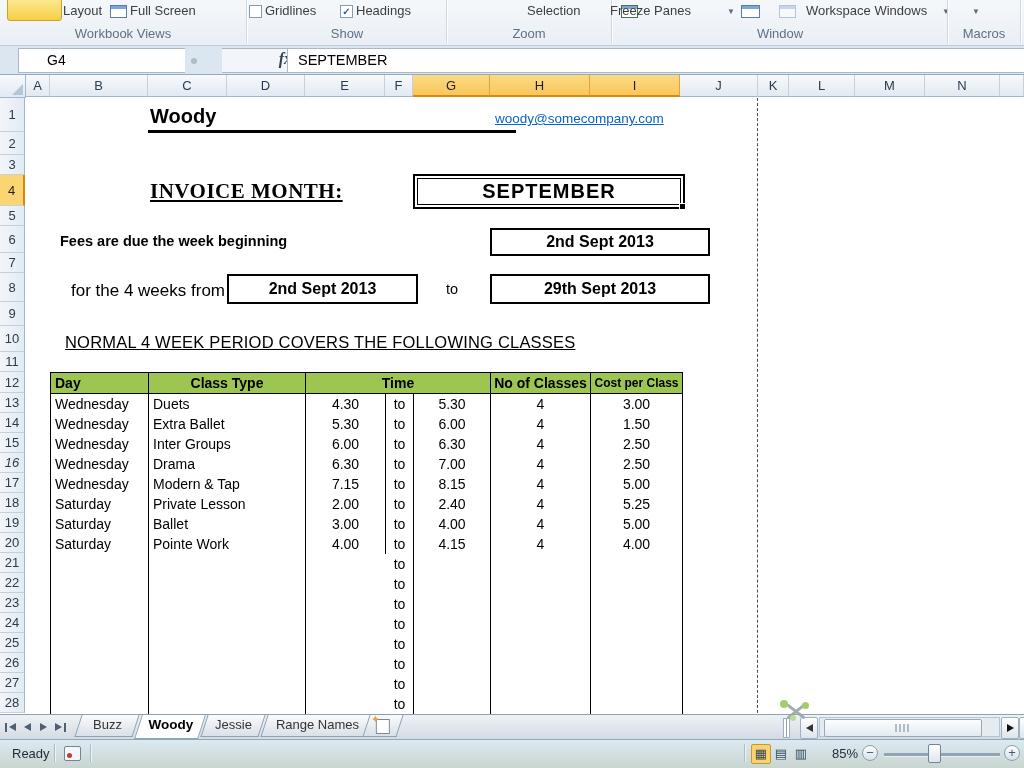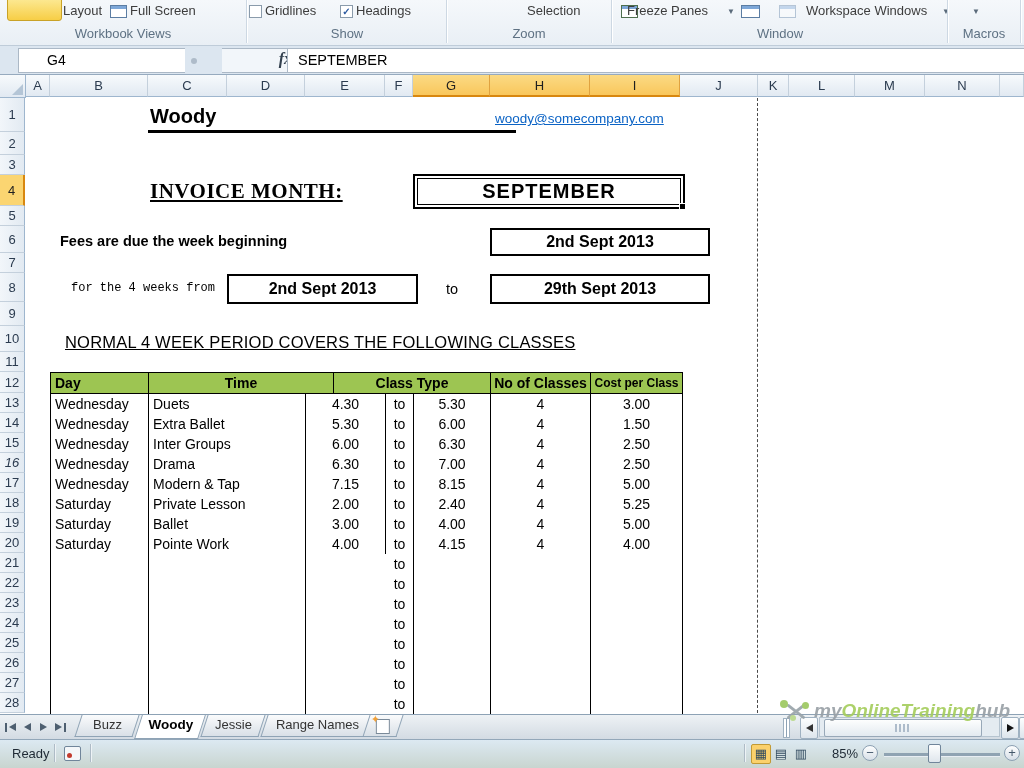--- a/index.html
+++ b/index.html
@@ -53,21 +53,21 @@
   #sheet-title{left:124px;top:7px;font-size:20px;font-weight:bold;}
   #title-rule{left:122px;top:32px;width:368px;height:3px;background:#000;}
   #email{left:469px;top:13px;font-size:13.5px;color:#0b63c5;text-decoration:underline;}
   #inv-label{left:124px;top:81px;font-family:"Liberation Serif",serif;font-size:21px;font-weight:bold;text-decoration:underline;letter-spacing:.5px;}
   #sept-box{left:387px;top:76px;width:268px;height:31px;border:2px solid #000;box-shadow:inset 0 0 0 2px #fff,inset 0 0 0 3px #000;
             text-align:center;line-height:31px;font-size:20px;font-weight:bold;letter-spacing:1px;}
   #fill-handle{left:653px;top:105px;width:5px;height:5px;background:#000;border:1px solid #fff;}
   #fees-label{left:34px;top:135px;font-size:14.5px;font-weight:bold;}
   .dbox{border:2px solid #000;text-align:center;font-weight:bold;font-size:16px;}
   #fees-box{left:464px;top:130px;width:216px;height:24px;line-height:24px;}
-  #period-label{left:45px;top:183px;font-size:12px;font-family:Liberation Mono, monospace;}
+  #period-label{left:45px;top:183px;font-size:17px;}
   #period-box1{left:201px;top:176px;width:187px;height:26px;line-height:26px;}
   #period-to{left:411px;top:183px;width:30px;text-align:center;font-size:14.5px;}
   #period-box2{left:464px;top:176px;width:216px;height:26px;line-height:26px;}
   #normal-head{left:39px;top:235px;font-size:16.5px;text-decoration:underline;letter-spacing:.2px;}
   #pagebreak{left:731px;top:0;height:615px;width:0;border-left:1px dashed #4a4a4a;}
 
   
   #inv-table{position:absolute;left:24px;top:274px;border:1.5px solid #000;background:#fff;}
   .trow{display:flex;height:20px;}
   .trow.head{height:21px;}
@@ -140,21 +140,21 @@
     <div id="cb-holder">
         <div class="cb" style="left: 249px;"></div>
         <div class="rib-text" style="left: 265px;">Gridlines</div>
         <div class="cb" style="left: 340px;">✓</div>
         <div class="rib-text" style="left: 356px;">Headings</div>
       </div>
     <div class="rib-sep" style="left:446px;"></div>
     <div class="rib-text" style="left:527px;">Selection</div>
     <div class="rib-sep" style="left:611px;"></div>
     <div class="mini-ico" style="left:621px;border-color:#4e6f4e;"></div>
-    <div class="rib-text" style="left:627px;">Freeze Panes</div>
+    <div class="rib-text" style="left:610px;">Freeze Panes</div>
     <div class="caret" style="left:727px;">▼</div>
     <div class="mini-ico" style="left:741px;width:17px;"></div>
     <div class="mini-ico" style="left:779px;opacity:.4;"></div>
     <div class="rib-text" style="left:806px;">Workspace Windows</div>
     <div class="caret" style="left:942px;">▼</div>
     <div class="rib-sep" style="left:947px;"></div>
     <div class="caret" style="left:972px;">▼</div>
     <div class="rib-sep" style="left:1020px;"></div>
     <div id="group-label-holder">
         <div class="rib-label" style="left: 123px;">Workbook Views</div>
@@ -240,22 +240,22 @@
     <div class="cellText" id="fees-label">Fees are due the week beginning</div>
     <div class="cellText dbox" id="fees-box">2nd Sept 2013</div>
     <div class="cellText" id="period-label">for the 4 weeks from</div>
     <div class="cellText dbox" id="period-box1">2nd Sept 2013</div>
     <div class="cellText" id="period-to">to</div>
     <div class="cellText dbox" id="period-box2">29th Sept 2013</div>
     <div class="cellText" id="normal-head">NORMAL 4 WEEK PERIOD COVERS THE FOLLOWING CLASSES</div>
     <div id="inv-table">
         <div class="trow head">
           <div class="tc cl br" style="width: 98px;">Day</div>
+          <div class="tc cc br" style="width: 157px;">Class Type</div>
           <div class="tc cc br" style="width: 185px;">Time</div>
-          <div class="tc cc br" style="width: 157px;">Class Type</div>
           <div class="tc cc br" style="width: 100px; text-align: center;">No of Classes</div>
           <div class="tc cc" style="width: 91px; font-size: 12px;">Cost per Class</div>
         </div>
         <div class="trow">
           <div class="tc cl br" style="width: 98px;">Wednesday</div>
           <div class="tc cl br" style="width: 157px;">Duets</div>
           <div class="tc cc br" style="width: 80px;">4.30</div>
           <div class="tc cc br" style="width: 28px;">to</div>
           <div class="tc cc br" style="width: 77px;">5.30</div>
           <div class="tc cc br" style="width: 100px;">4</div>
@@ -464,18 +464,15 @@
   </div>
 
   <div id="watermark">
     <div id="wm-ico">
       <div class="wm-bar" style="transform:rotate(38deg);"></div>
       <div class="wm-bar" style="transform:rotate(-38deg);"></div>
       <div class="wm-dot" style="left:2px;top:1px;"></div>
       <div class="wm-dot" style="left:24px;top:3px;width:7px;height:7px;"></div>
       <div class="wm-dot" style="left:12px;top:16px;width:6px;height:6px;background:#b9d98a;"></div>
     </div>
-    <div id="wm-text">
-      <span class="wm-gray">my</span><span class="wm-green">Online</span><span class="wm-green">Training</span><span class="wm-gray">hub</span>
-    </div>
   </div>
 
 </div>
 
 </body></html>

